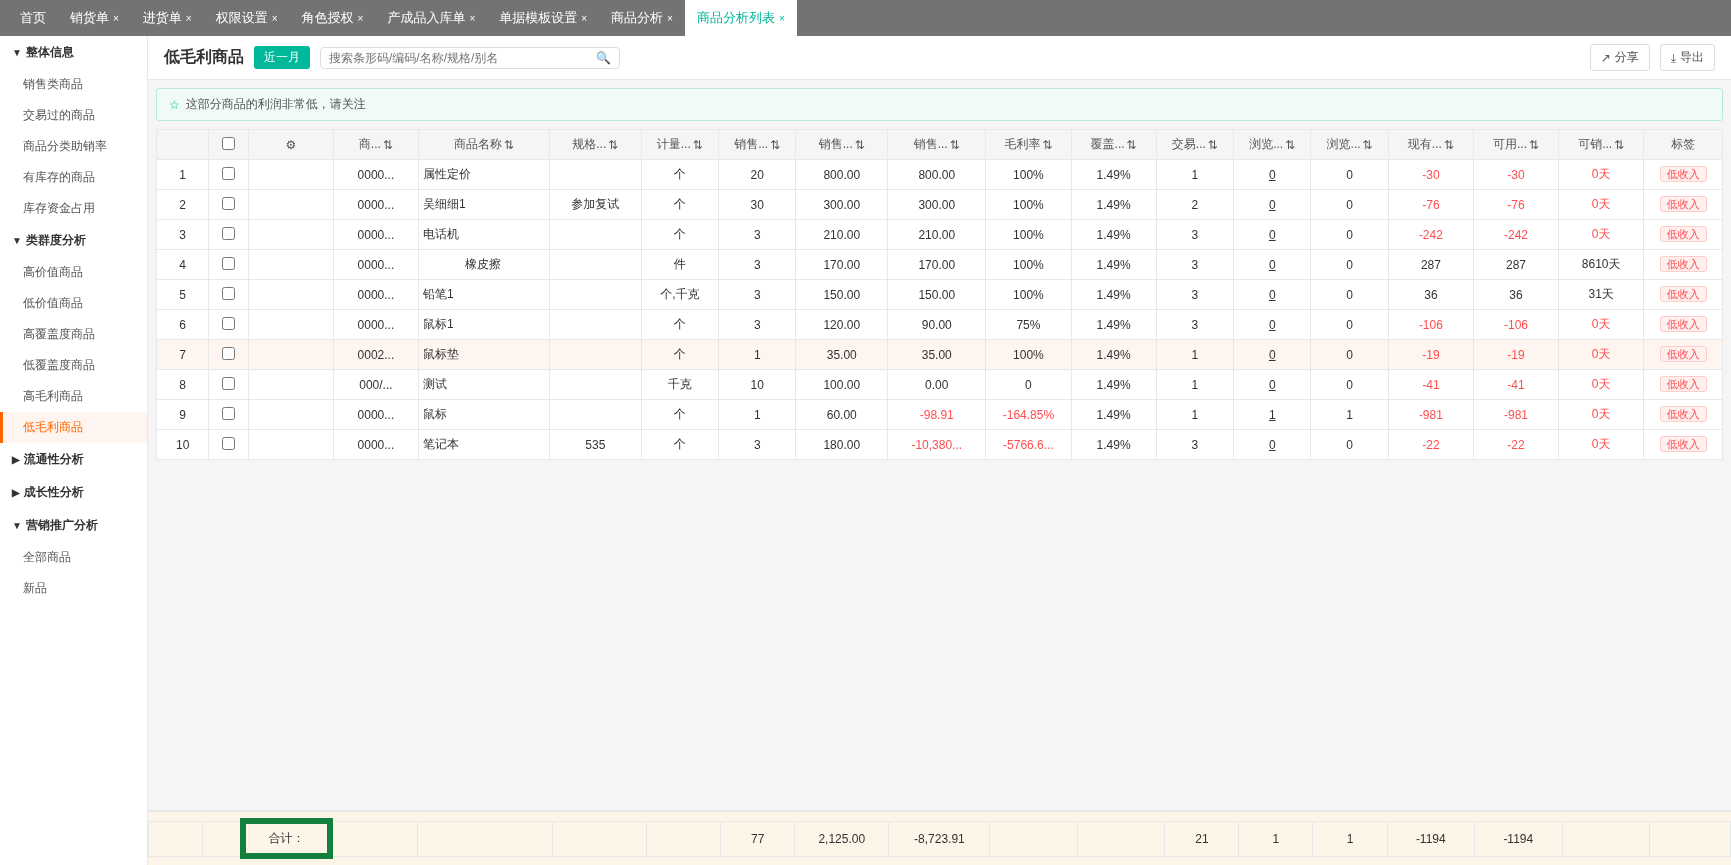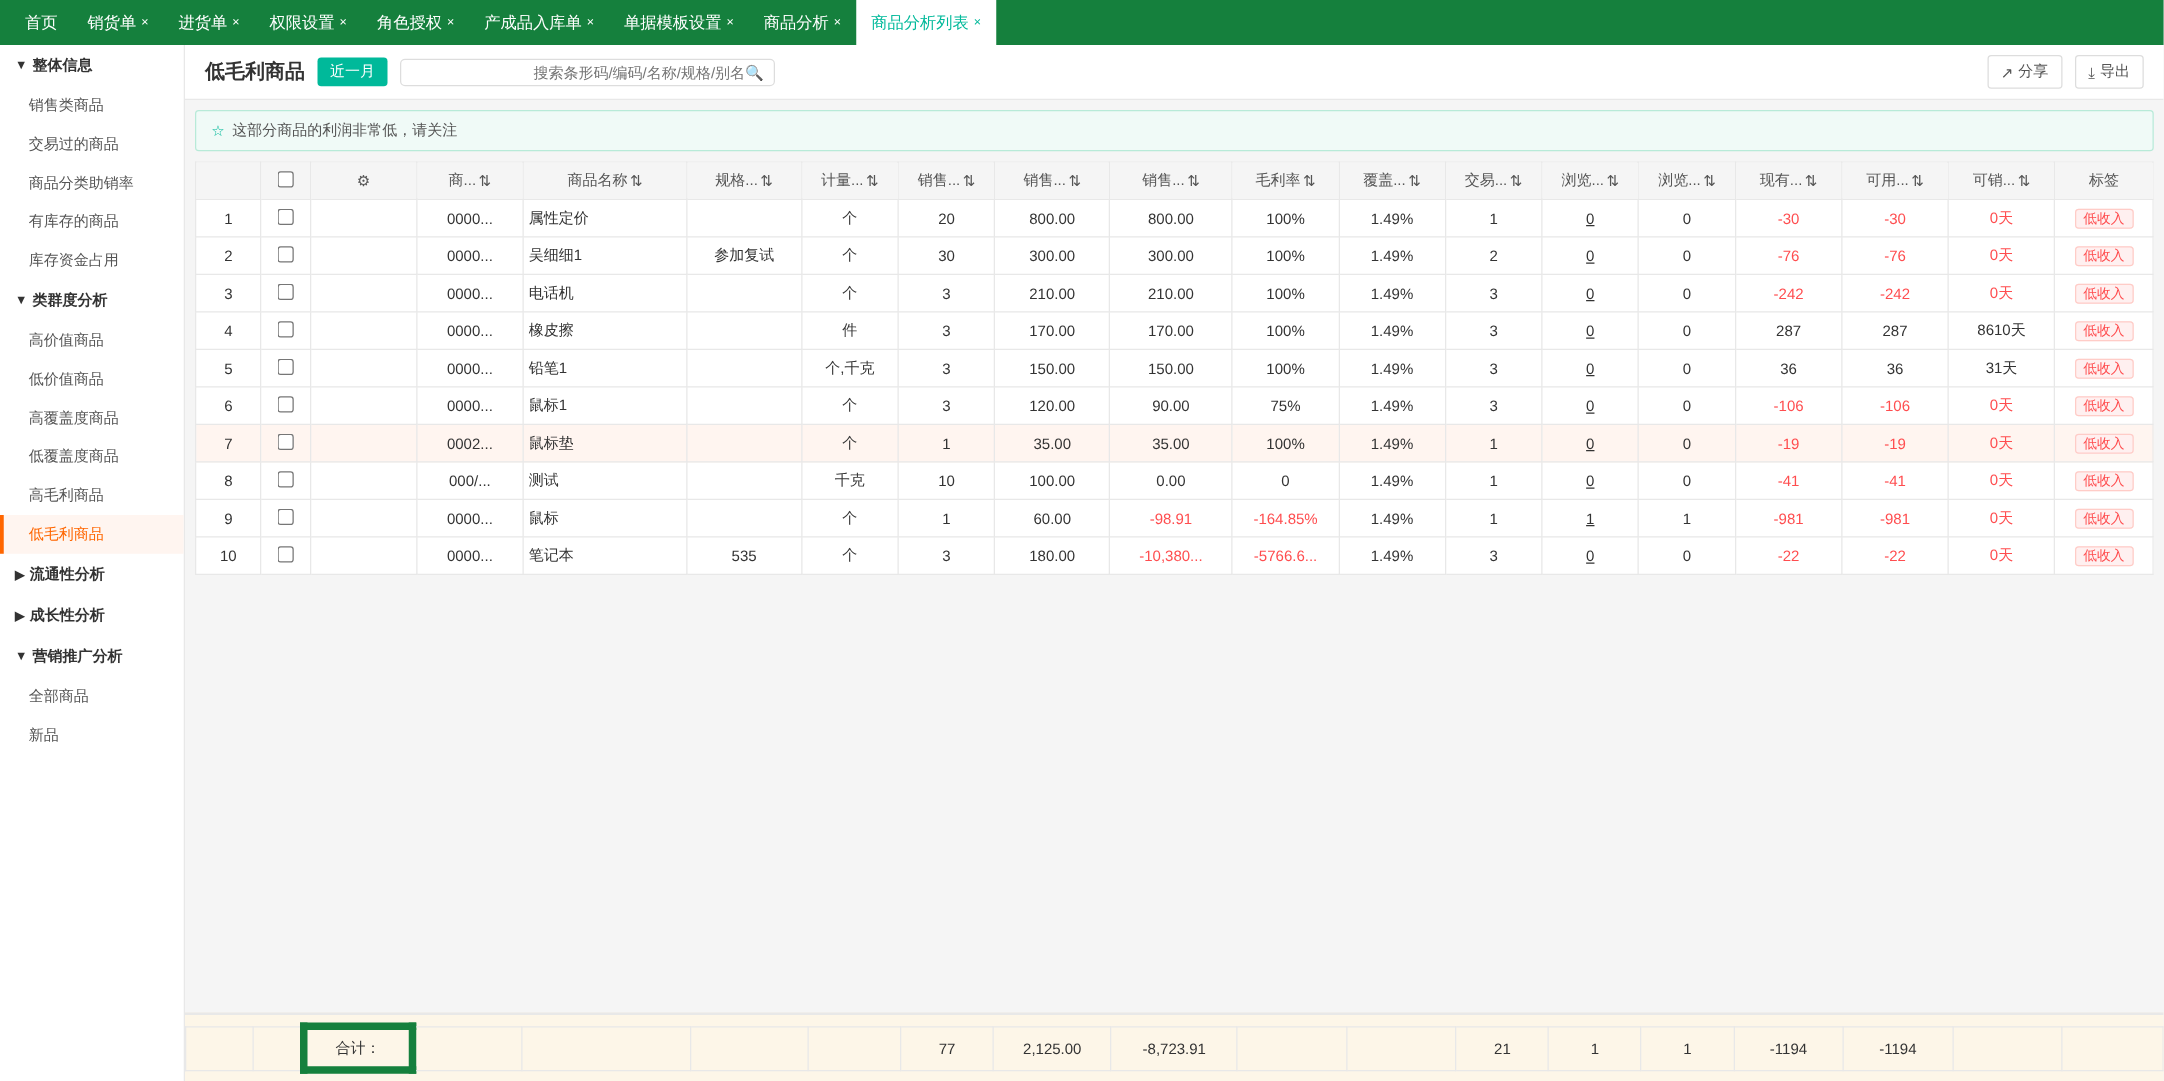--- a/index.html
+++ b/index.html
@@ -1,20 +1,20 @@
 <!DOCTYPE html>
 <html><head>
   <meta charset="utf-8">
   <style>
     * { box-sizing: border-box; margin: 0; padding: 0; }
     body { font-family: 'Microsoft YaHei', Arial, sans-serif; font-size: 12px; background: #f5f5f5; color: #333; }
 
     
     .top-nav {
-      background: #15803d;
+      background: #737373;
       display: flex;
       align-items: center;
       height: 36px;
       padding: 0 8px;
     }
     .nav-item {
       color: #fff;
       padding: 0 12px;
       height: 36px;
       display: flex;
@@ -110,21 +110,20 @@
       padding: 3px 8px;
       flex: 1;
       max-width: 300px;
     }
     .search-input {
       border: none;
       outline: none;
       font-size: 12px;
       width: 100%;
       color: #701a75;
-      text-align: right;
     }
     .search-icon { color: #999; cursor: pointer; }
     .header-actions {
       margin-left: auto;
       display: flex;
       gap: 10px;
     }
     .action-btn {
       display: flex;
       align-items: center;
@@ -526,21 +525,21 @@
     <td style="text-align:center;color:#ff4d4f">-242</td>
     <td style="text-align:center;color:#ff4d4f">-242</td>
     <td style="text-align:center;color:#ff4d4f">0天</td>
     <td style="text-align:center"><span class="tag-low-income">低收入</span></td>
   </tr>
             <tr>
     <td style="text-align:center">4</td>
     <td style="text-align:center"><input type="checkbox" style=""></td>
     <td></td>
     <td style="text-align:center">0000...</td>
-    <td class="text-left" style="text-align:left; padding-left:4px">橡皮擦</td>
+    <td class="text-left" style="text-align:center; padding-left:4px">橡皮擦</td>
     <td style="text-align:center"></td>
     <td style="text-align:center">件</td>
     <td style="text-align:center">3</td>
     <td style="text-align:center">170.00</td>
     <td style="text-align:center;">170.00</td>
     <td style="text-align:center;">100%</td>
     <td style="text-align:center">1.49%</td>
     <td style="text-align:center">3</td>
     <td style="text-align:center; text-decoration:underline; cursor:pointer">0</td>
     <td style="text-align:center">0</td>

